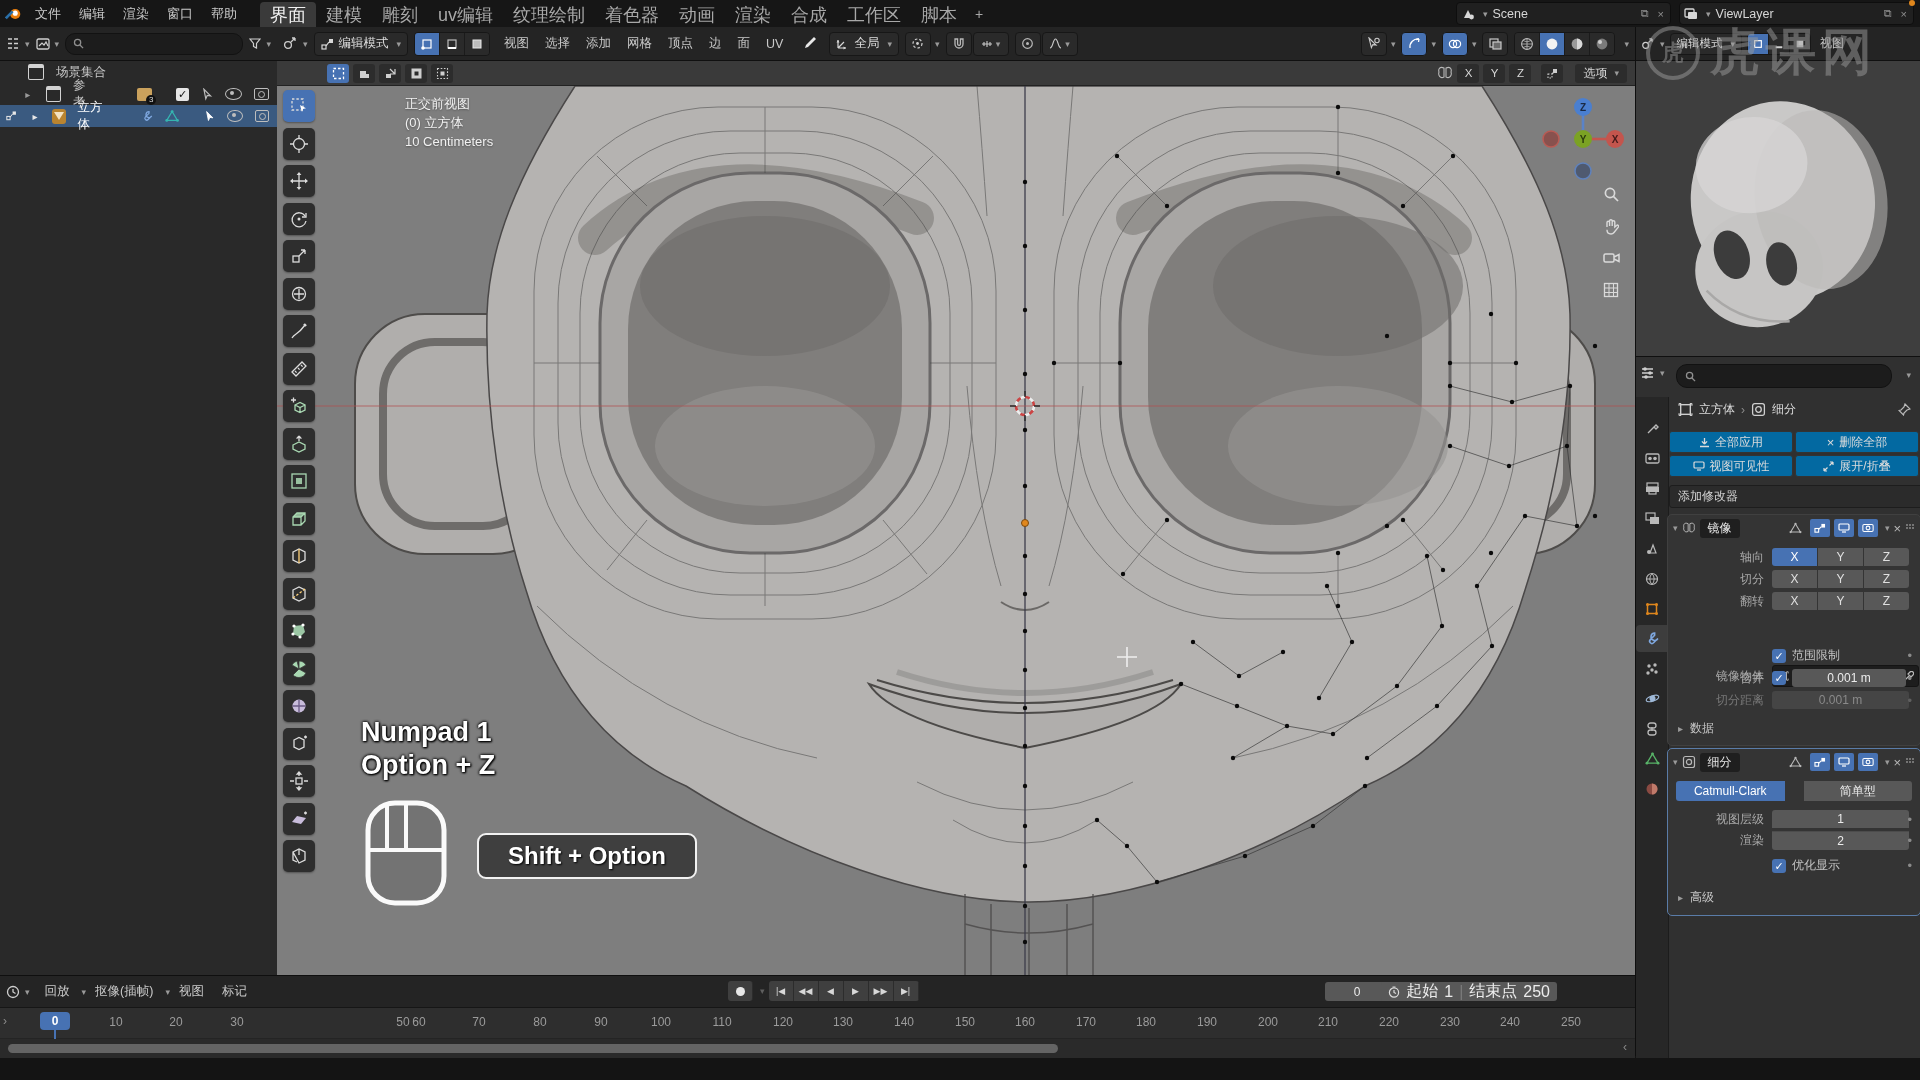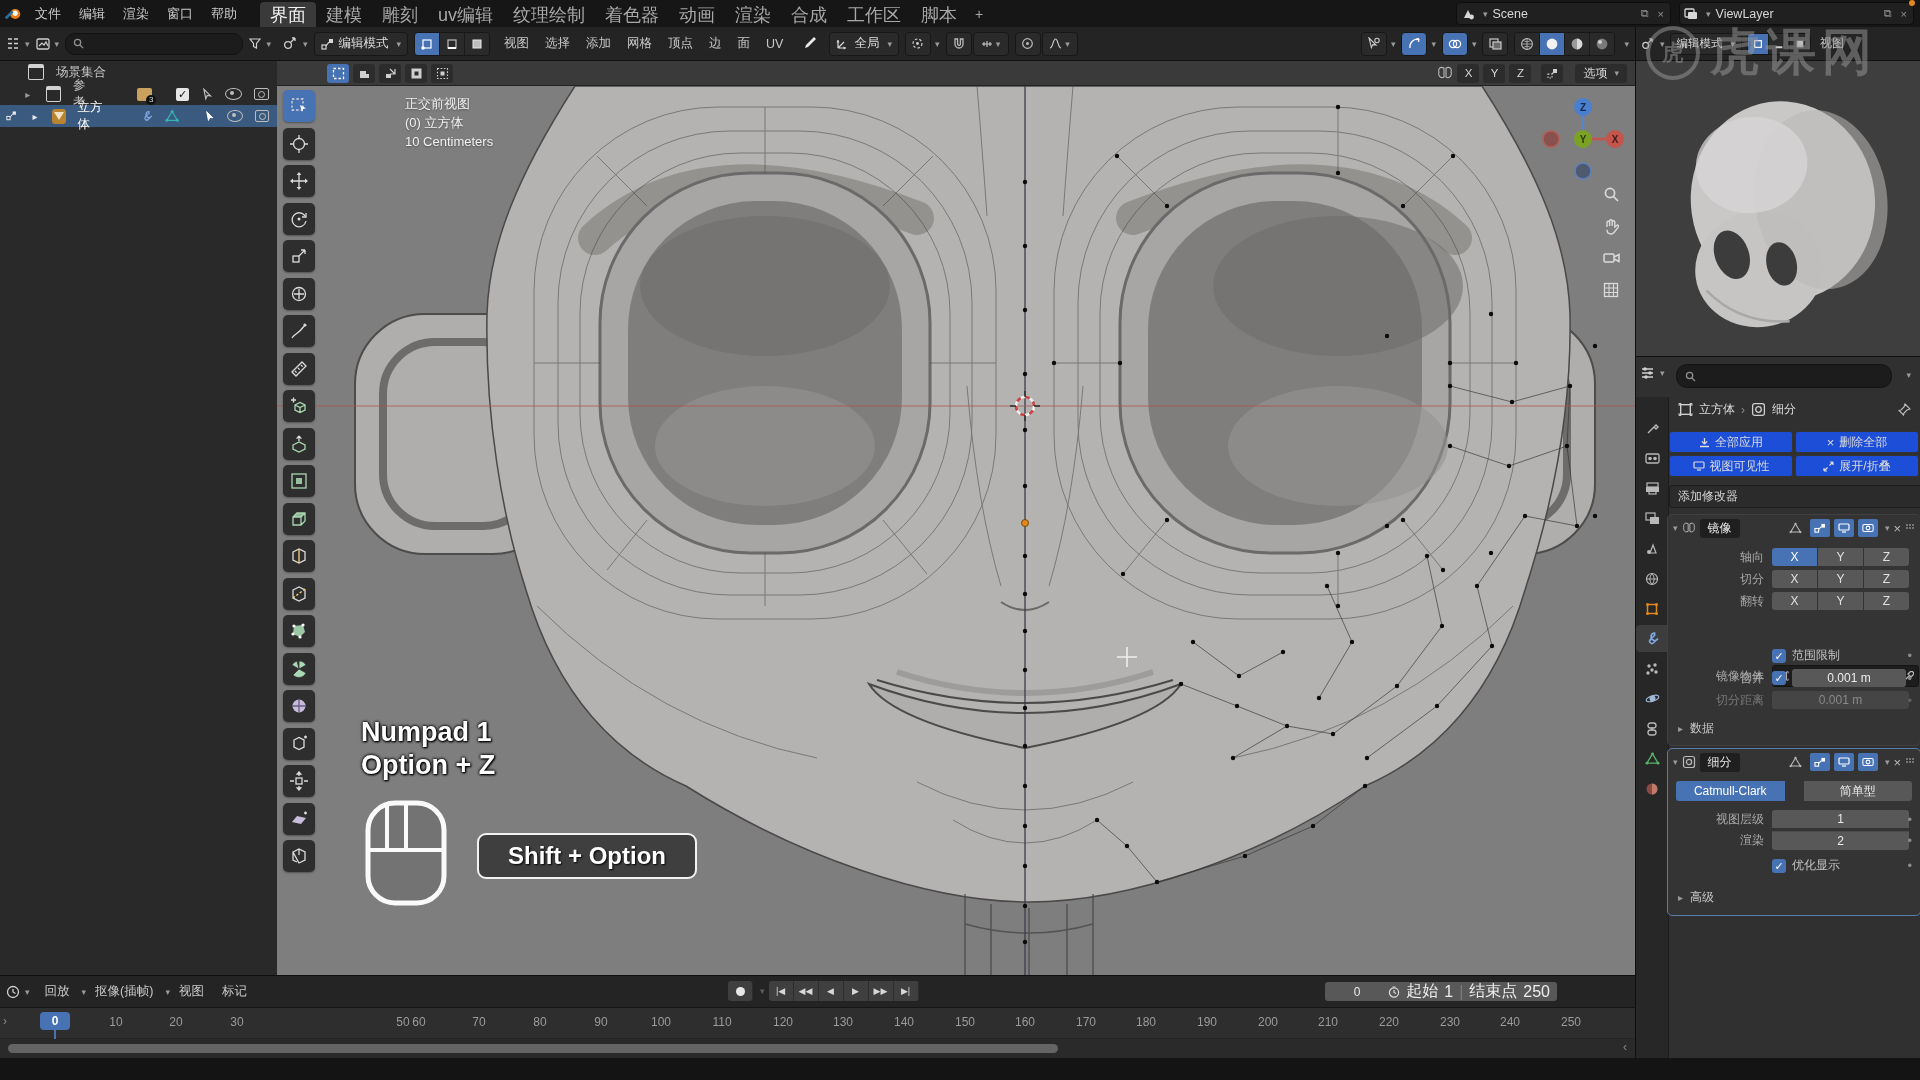--- a/index.html
+++ b/index.html
@@ -71,21 +71,21 @@
   .watermark{position:absolute;left:10px;top:-8px;display:flex;align-items:center;gap:10px;opacity:.5;pointer-events:none;}
   .wm-circle{width:46px;height:46px;border:4px solid #9a9a9a;border-radius:50%;display:flex;align-items:center;justify-content:center;color:#9a9a9a;font-size:22px;font-weight:bold;}
   .wm-text{color:#9a9a9a;font-size:50px;font-weight:bold;letter-spacing:6px;}
   .props{position:relative;width:285px;height:701px;background:#303030;font-size:12px;color:#c2c2c2;}
   .tabstrip{position:absolute;left:0;top:40px;width:32px;height:661px;background:#272727;border-right:1px solid #1c1c1c;}
   .ptab{position:absolute;left:0;width:32px;height:27px;display:flex;align-items:center;justify-content:center;}
   .ptab.sel{background:#3d3d3d;border-radius:4px 0 0 4px;}
   .psearch{position:absolute;left:40px;top:7px;width:198px;height:22px;background:#1c1c1c;border:1px solid #121212;border-radius:11px;display:flex;align-items:center;padding:0 8px;}
   .pfield{background:#585858;border-radius:3px;height:18px;display:flex;align-items:center;justify-content:center;color:#ececec;font-size:12px;}
   .pfield.dis{background:#454545;color:#8a8a8a;}
-  .pbtn{background:#1d4ed8;border:1px solid #333;border-radius:3px;height:20px;display:flex;align-items:center;justify-content:center;gap:5px;color:#dcdcdc;font-size:12px;}
+  .pbtn{background:#0369a1;border:1px solid #333;border-radius:3px;height:20px;display:flex;align-items:center;justify-content:center;gap:5px;color:#dcdcdc;font-size:12px;}
   .panel{position:absolute;left:31px;width:252px;background:#343434;border:1px solid #404040;border-radius:5px;}
   .panel.selp{border-color:#5a7ca8;}
   .modhdr{height:26px;display:flex;align-items:center;gap:4px;padding:0 5px;}
   .namechip{background:#1f1f1f;border-radius:3px;padding:1px 8px;color:#e8e8e8;font-size:12px;}
   .mtoggle{width:20px;height:18px;display:flex;align-items:center;justify-content:center;border-radius:2px;}
   .mtoggle.b{background:#4772b3;}
   .prow{position:absolute;display:flex;align-items:center;}
   .plabel{width:96px;text-align:right;padding-right:8px;color:#a9a9a9;}
   .xyzseg{display:flex;width:137px;border-radius:3px;overflow:hidden;gap:1px;}
   .xyzseg>div{flex:1;height:18px;background:#585858;color:#e0e0e0;display:flex;align-items:center;justify-content:center;font-size:12px;}

